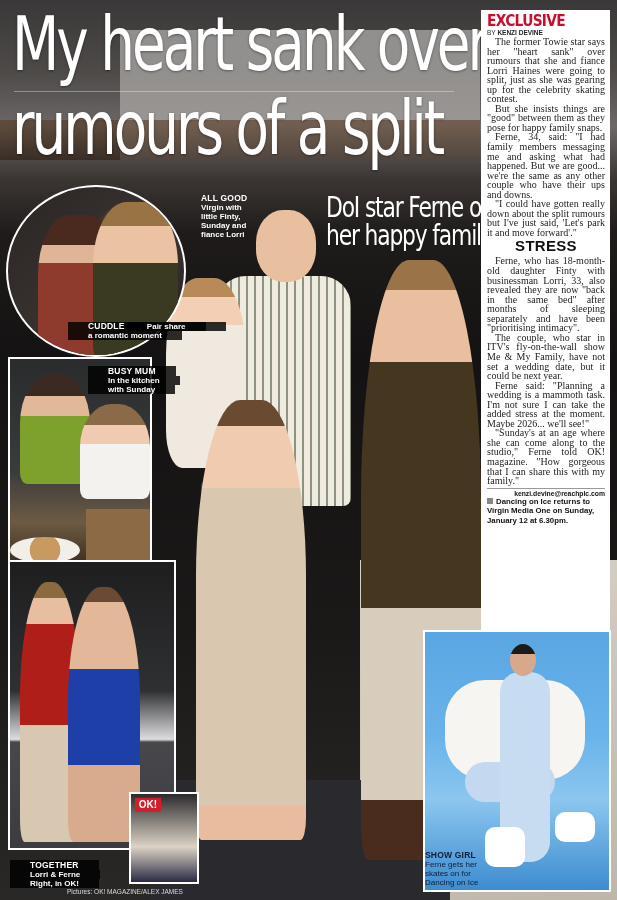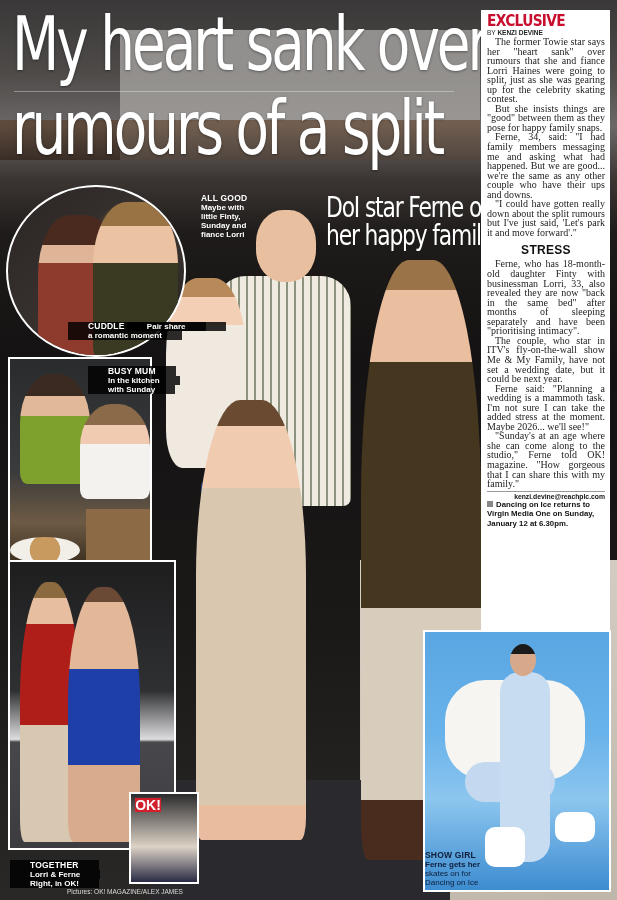--- a/index.html
+++ b/index.html
@@ -47,33 +47,33 @@
 
   .main-family{position:absolute;left:156px;top:240px;width:320px;height:660px;}
   .mf-mum-shirt{position:absolute;left:60px;top:36px;width:135px;height:230px;border-radius:30px 30px 8px 8px;background:repeating-linear-gradient(90deg,#efebe1 0 6px,#8e937f 6px 8px);}
   .mf-mum-face{position:absolute;left:100px;top:-30px;width:60px;height:72px;border-radius:45%;background:#e8c0a0;}
   .mf-mum-jeans{position:absolute;left:45px;top:240px;width:80px;height:320px;background:#2c4a7c;border-radius:6px;}
   .mf-baby{position:absolute;left:10px;top:38px;width:80px;height:190px;border-radius:40% 40% 20% 20%;background:linear-gradient(180deg,#b88a5a 0 10%,#f3cfb6 10% 25%,#efe9df 25%);}
   .mf-dad{position:absolute;left:205px;top:20px;width:120px;height:600px;border-radius:40% 40% 6% 6%;background:linear-gradient(180deg,#9a7448 0 5%,#e9bf9f 5% 17%,#44361f 17% 58%,#d8cdbd 58% 90%,#4a2c1e 90%);}
   .mf-girl{position:absolute;left:40px;top:160px;width:110px;height:440px;border-radius:40% 40% 5% 5%;background:linear-gradient(180deg,#6b4a32 0 6%,#f1cbb0 6% 20%,#d9c7b0 20% 92%,#e9bca0 92%);}
 
   .mini-cover{position:absolute;left:129px;top:792px;width:70px;height:92px;border:2px solid #fff;background:linear-gradient(180deg,#2b2a2c,#dcd3c6 60%,#2a2b44);transform:rotate(0deg);}
-  .mini-cover .logo{position:absolute;left:4px;top:4px;width:26px;height:14px;background:#d21f2b;color:#fff;font-weight:900;font-size:14px;line-height:14px;text-align:center;font-family:"Liberation Sans",sans-serif;}
+  .mini-cover .logo{position:absolute;left:4px;top:4px;width:26px;height:14px;background:#d21f2b;color:#fff;font-weight:900;font-size:10px;line-height:14px;text-align:center;font-family:"Liberation Sans",sans-serif;}
 
   .credit{position:absolute;left:67px;top:888px;color:#ddd;font-size:6.5px;line-height:8px;font-family:"Liberation Sans",sans-serif;}
 
   
   .article{position:absolute;left:481px;top:10px;width:129px;height:620px;background:#fff;padding:3px 5px 0 6px;color:#111;}
   .excl{color:#c8102e;font-family:"DejaVu Sans",sans-serif;font-weight:700;font-size:16px;line-height:16px;letter-spacing:-.8px;transform:scaleX(.86);transform-origin:left top;white-space:nowrap;}
   .byline{font-size:6.5px;line-height:8px;color:#222;}
   .byline b{font-weight:900;}
   .intro{font-weight:700;font-size:8.2px;line-height:9.6px;margin-top:1px;}
   .body-text{font-family:"Liberation Serif",serif;font-size:10px;line-height:9.55px;text-align:justify;color:#222;}
   .body-text p{text-indent:8px;}
-  .cross{font-weight:900;font-size:12px;text-align:center;margin:6px 0 2px;letter-spacing:.3px;}
+  .cross{font-weight:900;font-size:15px;text-align:center;margin:0 0 2px;letter-spacing:.3px;}
   .email{font-size:6.8px;text-align:right;font-weight:700;border-top:1px solid #999;margin-top:2px;padding-top:1px;}
   .promo{font-weight:700;font-size:7.8px;line-height:9.5px;}
   .promo .sq{display:inline-block;width:6px;height:6px;background:#888;margin-right:3px;}
 
   .showgirl{position:absolute;left:423px;top:630px;width:188px;height:262px;border:2px solid #fff;
     background:linear-gradient(180deg,#5aa6e2 0,#69b3ea 40%,#8cc6ef 65%,#3d8cd0 100%);overflow:hidden;}
   .showgirl .fur{position:absolute;left:20px;top:48px;width:140px;height:100px;border-radius:40px;background:#f6f5f2;}
   .showgirl .suit{position:absolute;left:75px;top:40px;width:50px;height:190px;border-radius:20px;background:#c7dcf1;}
   .showgirl .leg{position:absolute;left:40px;top:130px;width:90px;height:40px;border-radius:20px;background:#c4d9ef;}
   .showgirl .head{position:absolute;left:85px;top:12px;width:26px;height:32px;border-radius:50%;background:linear-gradient(180deg,#1b1b1b 0 30%,#d7a98a 30%);}
@@ -104,21 +104,21 @@
   </div>
   <div class="headline-line"></div>
 
   <div class="subhead">
     <div>DoI star Ferne on</div>
     <div>her happy family</div>
   </div>
 
   <div class="caption" style="left:201px;top:194px;">
     <div class="cap-k">ALL GOOD</div>
-    <div>Maybe with</div>
+    <div>Virgin with</div>
     <div>little Finty,</div>
     <div>Sunday and</div>
     <div>fiance Lorri</div>
   </div>
 
   <div class="circle">
     <div class="woman"></div>
     <div class="man"></div>
   </div>
   <div class="caption boxed" style="left:68px;top:322px;">
@@ -182,17 +182,17 @@
   <div class="showgirl">
     <div class="fur"></div>
     <div class="leg"></div>
     <div class="suit"></div>
     <div class="head"></div>
     <div class="skate"></div>
     <div class="skate2"></div>
   </div>
   <div class="caption" style="left:425px;top:851px;color:#0f1e3a;">
     <div class="cap-k">SHOW GIRL</div>
-    <div style="font-weight:700">Ferne gets her</div>
+    <div style="font-weight:400">Ferne gets her</div>
     <div style="font-weight:400">skates on for</div>
     <div style="font-weight:400">Dancing on Ice</div>
   </div>
 </div>
 
 </body></html>

